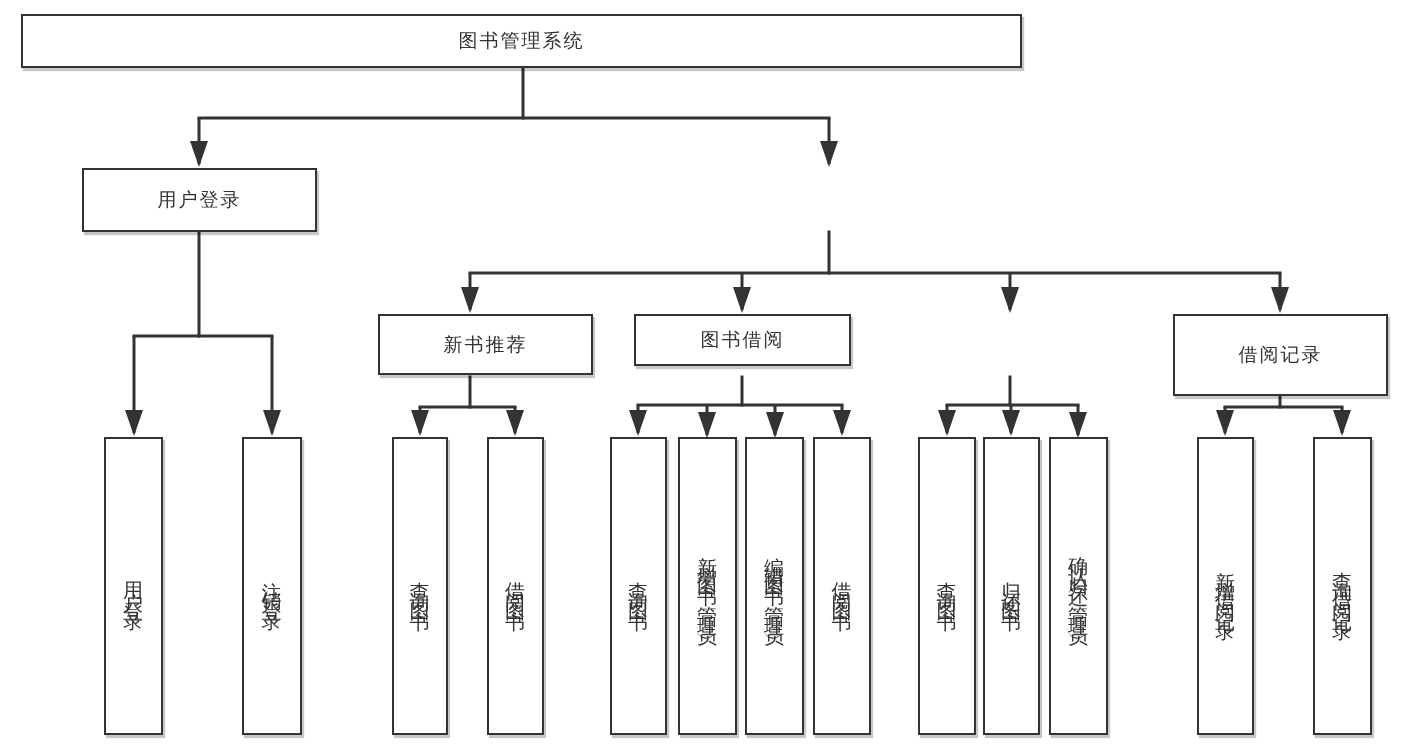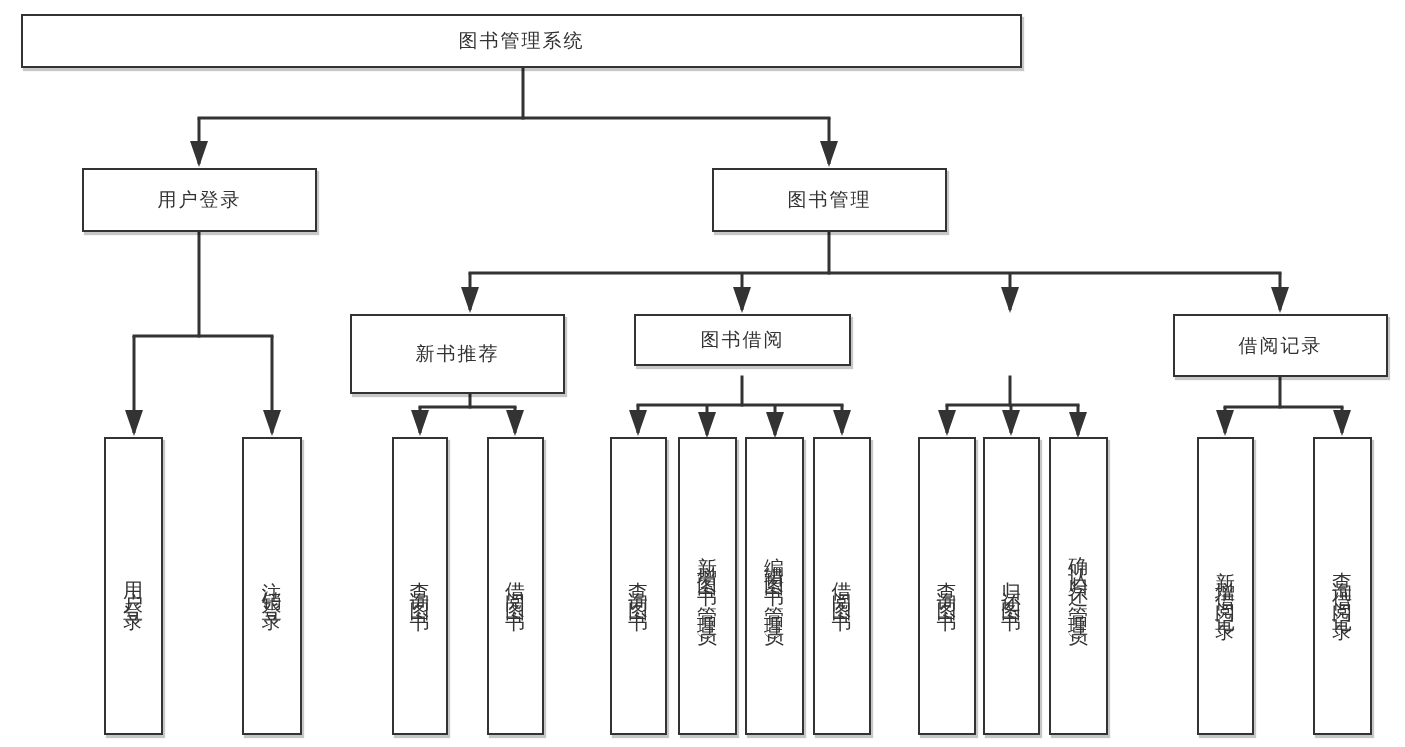--- a/index.html
+++ b/index.html
@@ -44,24 +44,24 @@
     text-orientation: mixed;
     font-size: 20px;
     letter-spacing: 10px;
     line-height: 1;
     white-space: nowrap;
   }
   
   .n-root   { left: 21px;   top: 14px;  width: 1001px; height: 54px; }
   .n-login  { left: 82px;   top: 168px; width: 235px;  height: 64px; }
   .n-mgmt   { left: 712px;  top: 168px; width: 235px;  height: 64px; }
-  .n-newrec { left: 350px;  top: 314px; width: 215px;  height: 80px; }
+  .n-newrec { left: 378px;  top: 314px; width: 215px;  height: 61px; }
   .n-borrow { left: 634px;  top: 314px; width: 217px;  height: 52px; justify-content: center; }
   .n-cur    { left: 902px;  top: 314px; width: 215px;  height: 63px; }
-  .n-rec    { left: 1173px; top: 314px; width: 215px;  height: 63px; justify-content: center; }
+  .n-rec    { left: 1173px; top: 314px; width: 215px;  height: 82px; justify-content: center; }
   .leaf     { top: 437px; height: 298px; }
   .v1  { left: 104px;  width: 59px; }
   .v2  { left: 242px;  width: 60px; }
   .v3  { left: 392px;  width: 56px; }
   .v4  { left: 487px;  width: 57px; }
   .v5  { left: 610px;  width: 57px; }
   .v6  { left: 678px;  width: 59px; }
   .v7  { left: 745px;  width: 59px; }
   .v8  { left: 813px;  width: 58px; }
   .v9  { left: 918px;  width: 58px; }
@@ -136,23 +136,20 @@
     </g>
   </svg>
 
   <div class="box n-root">
     <span class="h-label">图书管理系统</span>
   </div>
 
   <div class="box n-login">
     <span class="h-label">用户登录</span>
   </div>
-  <div class="box n-mgmt">
-    <span class="h-label">图书管理</span>
-  </div>
 
   <div class="box n-newrec">
     <span class="h-label">新书推荐</span>
   </div>
   <div class="box n-borrow">
     <span class="h-label">图书借阅</span>
   </div>
   <div class="box n-rec">
     <span class="h-label">借阅记录</span>
   </div>

